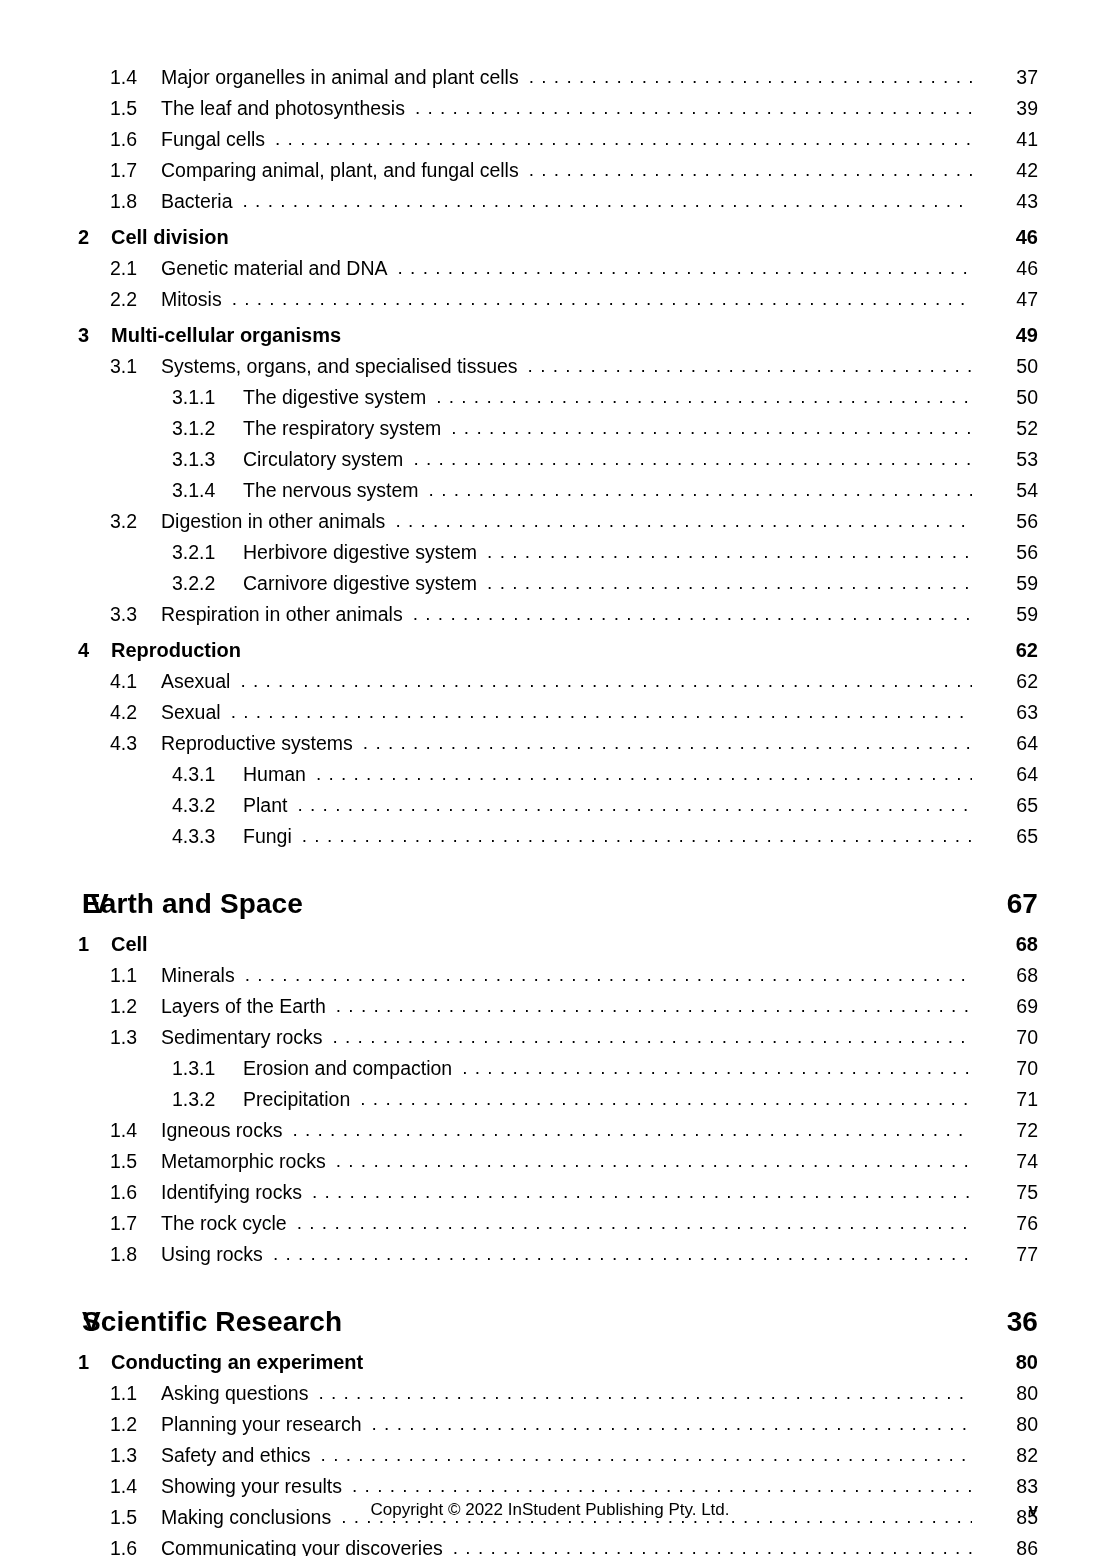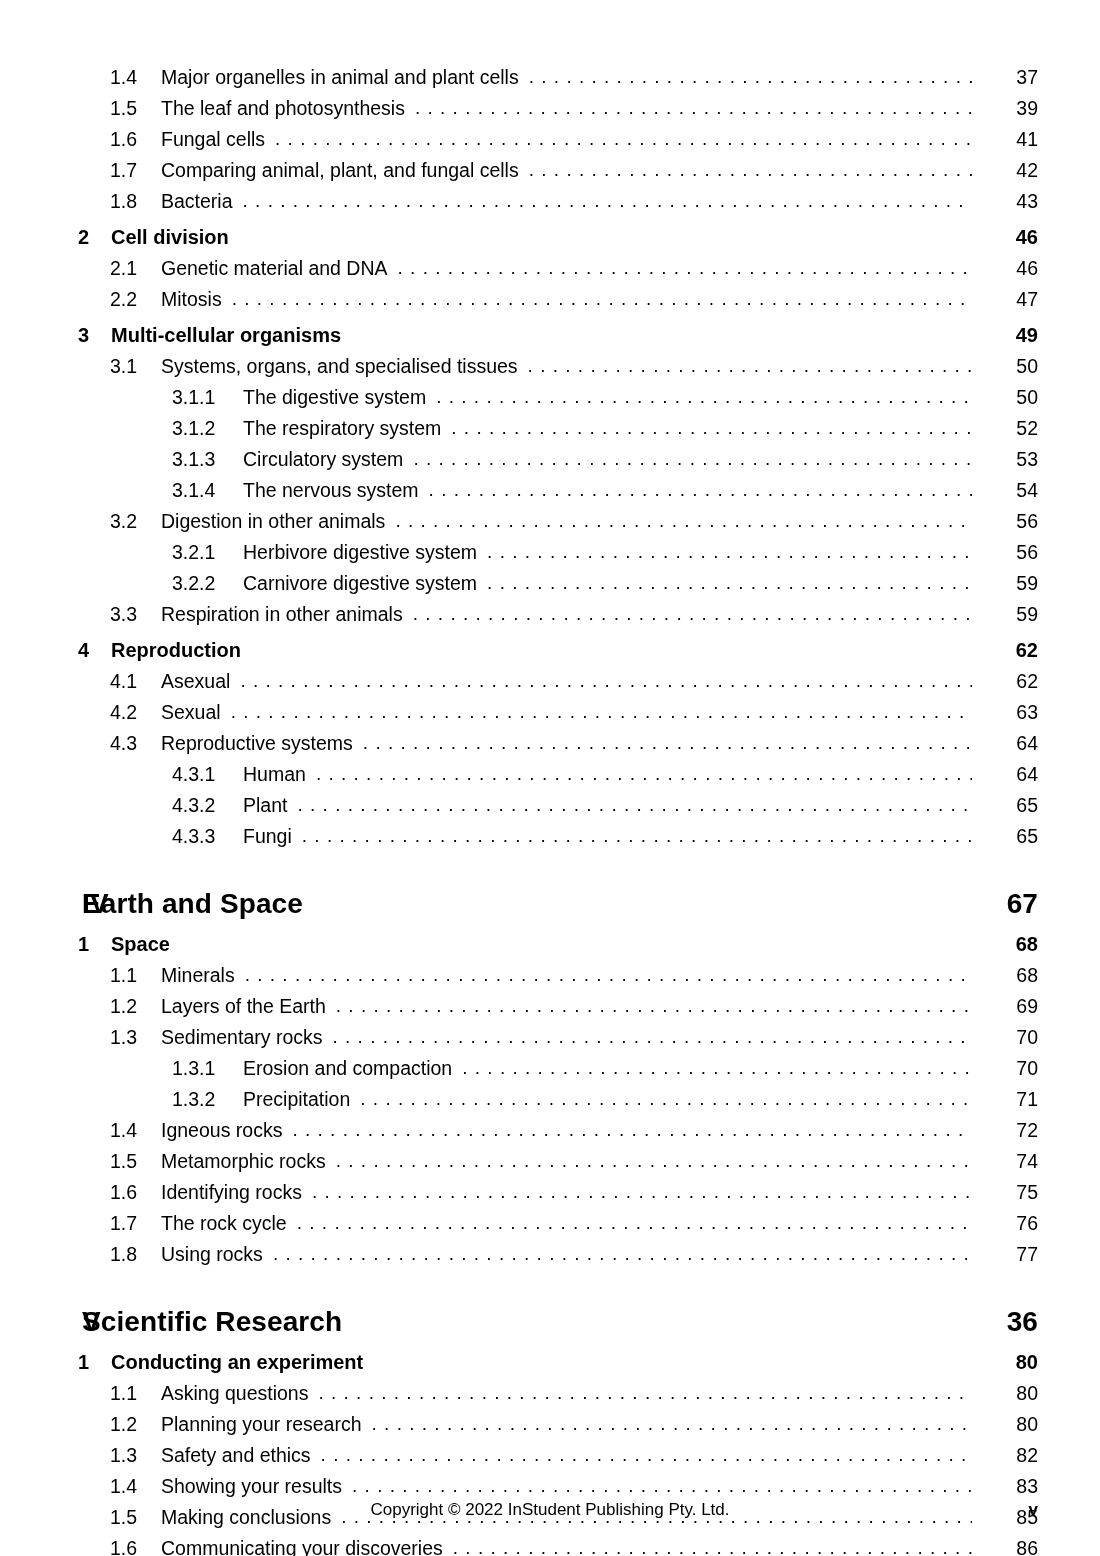--- a/index.html
+++ b/index.html
@@ -305,21 +305,21 @@
       <span class="pg">65</span>
     </div>
     <div class="row part noleader">
       <span class="num">IV</span>
       <span class="title">Earth and Space</span>
       <span class="leader"></span>
       <span class="pg">67</span>
     </div>
     <div class="row chapter noleader">
       <span class="num">1</span>
-      <span class="title">Space</span>
+      <span class="title">Cell</span>
       <span class="leader"></span>
       <span class="pg">68</span>
     </div>
     <div class="row section">
       <span class="num">1.1</span>
       <span class="title">Minerals</span>
       <span class="leader"></span>
       <span class="pg">68</span>
     </div>
     <div class="row section">

